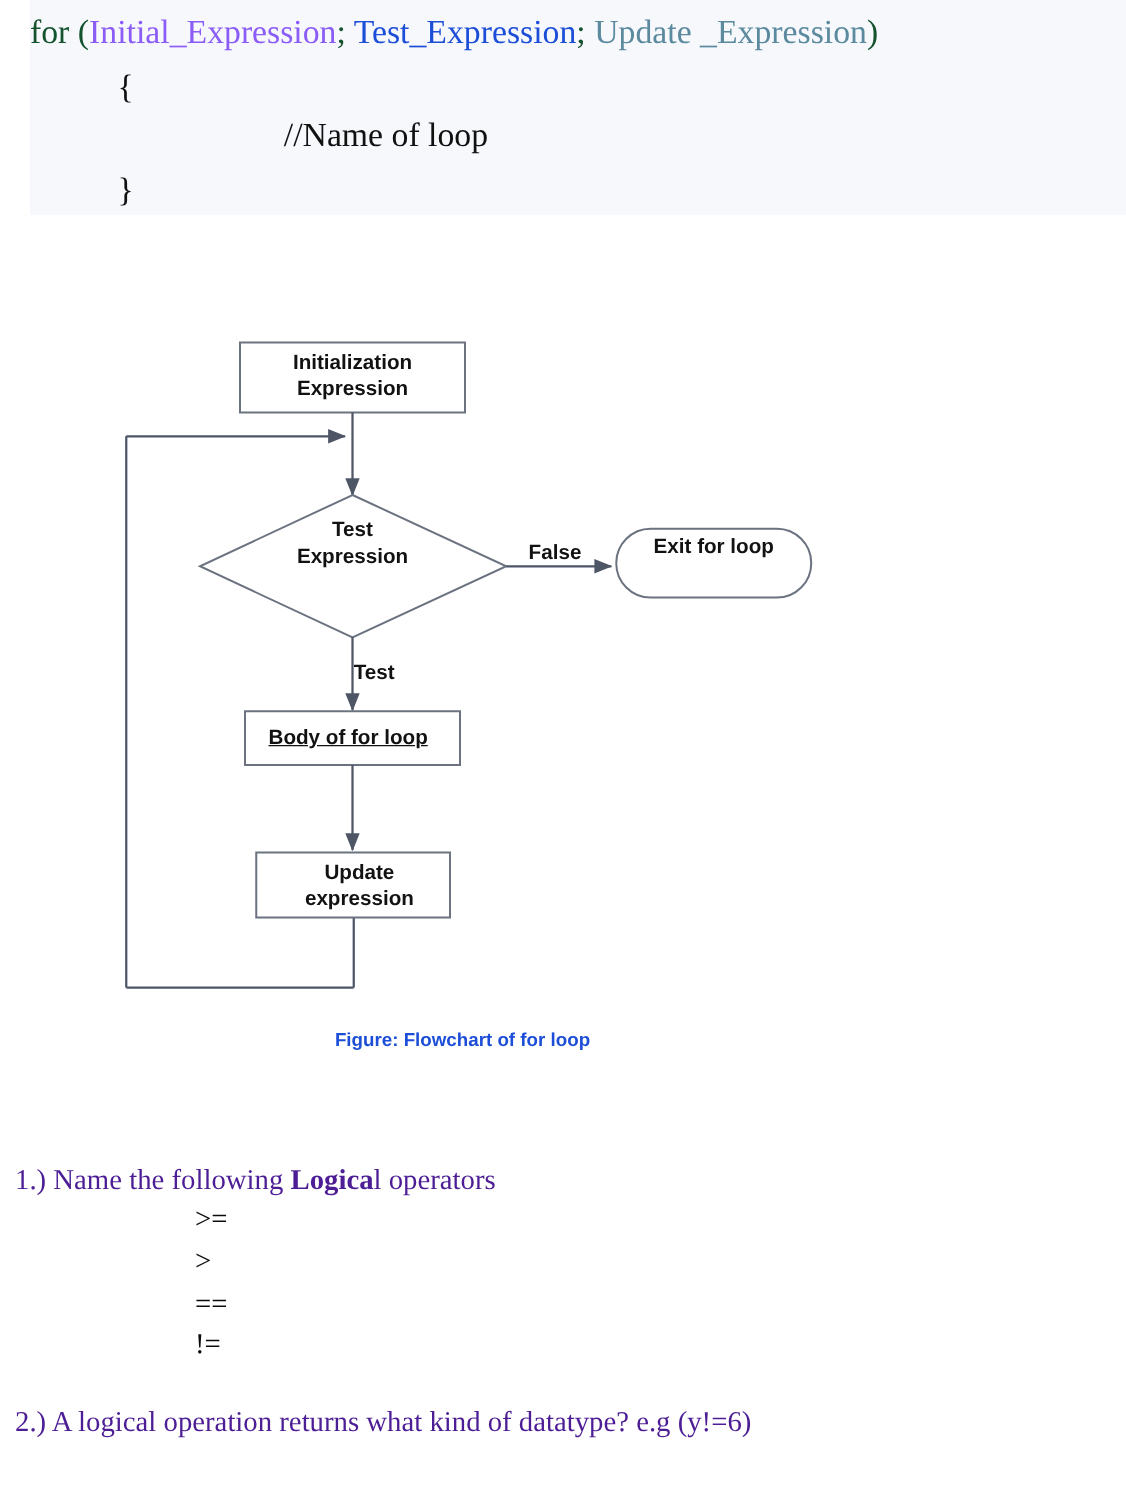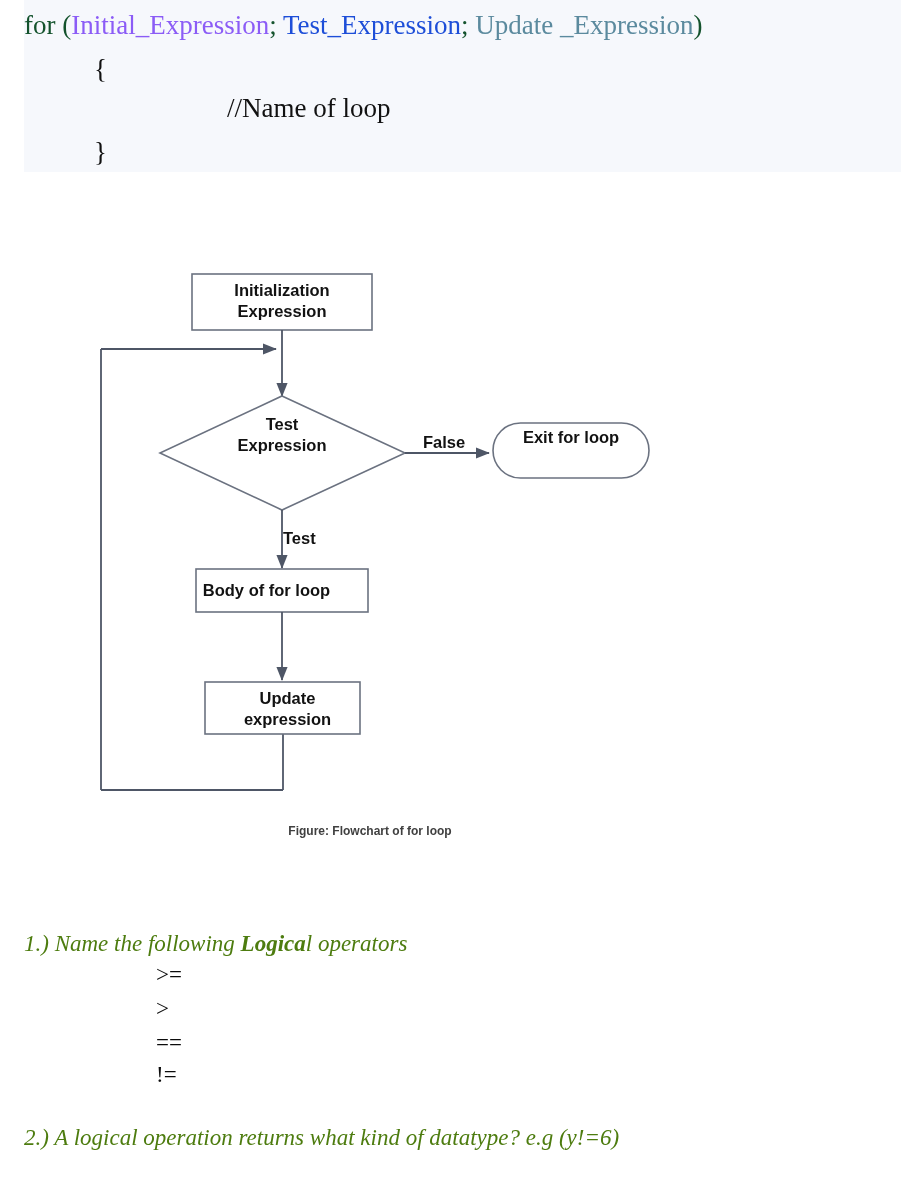--- a/index.html
+++ b/index.html
@@ -53,47 +53,46 @@
     font-weight: bold;
     font-size: 16.5px;
     line-height: 21px;
     color: #121212;
     text-align: center;
     white-space: pre;
   }
   #label-initialization { left: 192px; top: 280px; width: 180px; }
   #label-test           { left: 192px; top: 414px; width: 180px; }
   #label-exit           { left: 493px; top: 427px; width: 156px; }
-  #label-body           { left: 196px; top: 580px; width: 141px; }
+  #label-body           { left: 208px; top: 580px; width: 141px; text-decoration: underline; }
   #label-update         { left: 205px; top: 688px; width: 165px; }
   #label-false          { left: 412px; top: 432px; width: 64px; text-align: center; }
   #label-true           { left: 283px; top: 528px; width: 54px; text-align: left; }
   #figure-caption {
     position: absolute;
     left: 150px;
     top: 824px;
     width: 440px;
     text-align: center;
     font-family: "Liberation Sans", sans-serif;
     font-weight: bold;
-    font-size: 12px;
-    color: #404040;
+    font-size: 15px;
+    color: #1d4ed8;
     white-space: pre;
   }
 
   
   .question {
     position: absolute;
-    left: 24px;
+    left: 12px;
     font-family: "Liberation Serif", serif;
     font-size: 23px;
     line-height: 1;
-    color: #4d7c0f;
+    color: #4c1d95;
     white-space: pre;
-    font-style: italic;
   }
   #question-1 { top: 932px; }
   #question-2 { top: 1126px; }
   .q-bold { font-weight: bold; }
 
   .operator-item {
     position: absolute;
     left: 156px;
     font-family: "Liberation Serif", serif;
     font-size: 23px;

